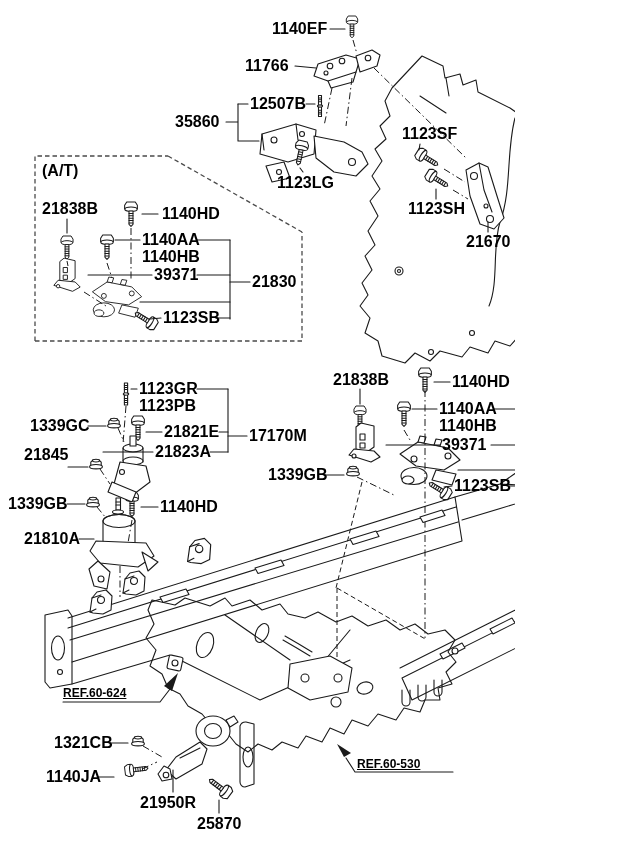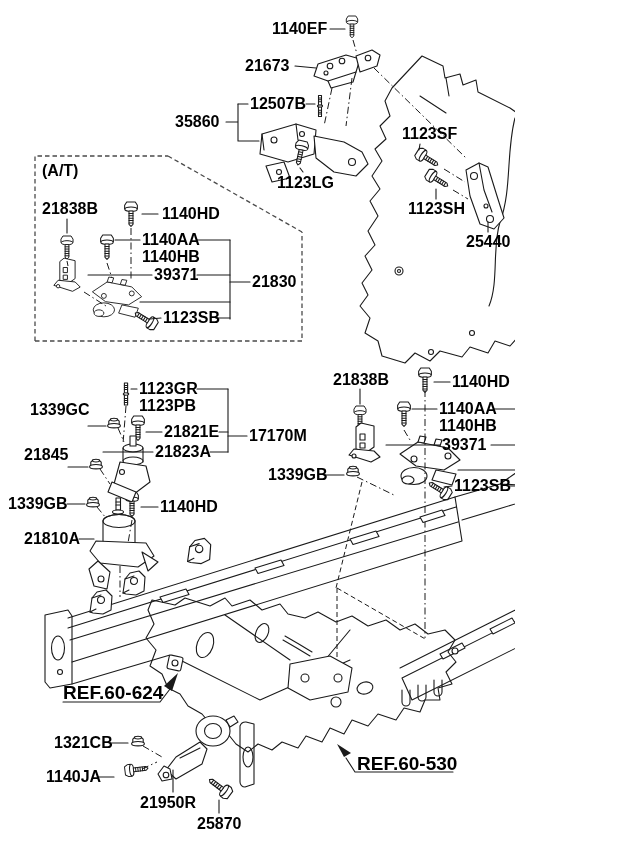--- a/index.html
+++ b/index.html
@@ -1,21 +1,21 @@
 <!DOCTYPE html>
 <html><head>
 <meta charset="utf-8">
 <style>
   html,body{margin:0;padding:0;background:#ffffff;}
   #canvas{position:relative;width:515px;height:848px;background:#fff;overflow:hidden;
           font-family:"Liberation Sans", sans-serif;text-align:center;}
   svg{position:absolute;left:0;top:0;}
   .lbl{position:absolute;font-size:16px;font-weight:bold;color:#000;line-height:18px;
        white-space:nowrap;letter-spacing:0px;}
-  .ref{font-size:19px;}
+  .ref{font-size:12px;text-decoration:underline;}
   .ln{fill:none;stroke:#1a1a1a;stroke-width:1.1;stroke-linejoin:round;stroke-linecap:round;}
   .fw{fill:#ffffff;stroke:#1a1a1a;stroke-width:1.1;stroke-linejoin:round;}
   .dd{fill:none;stroke:#1a1a1a;stroke-width:1;stroke-dasharray:7 3 1.5 3;}
   .ds{fill:none;stroke:#1a1a1a;stroke-width:1;stroke-dasharray:5 3;}
   .bx{fill:none;stroke:#4a4a4a;stroke-width:1.3;stroke-dasharray:4.5 3;}
   .solid{fill:#1a1a1a;stroke:none;}
 </style>
 </head>
 <body>
 
@@ -336,40 +336,40 @@
     <path class="ln" d="M63,702 L160,702 L170,689"></path>
     <polygon class="solid" points="178,673 164,686 172,691"></polygon>
   </g>
   <g>
     <path class="ln" d="M453,772 L355,772 L346,758"></path>
     <polygon class="solid" points="337,744 344,757 351,753"></polygon>
   </g>
 </svg>
 
 <div class="lbl" style="left:272px;top:20px">1140EF</div>
-<div class="lbl" style="left:245px;top:57px">21673</div>
+<div class="lbl" style="left:245px;top:57px">11766</div>
 <div class="lbl" style="left:250px;top:95px">12507B</div>
 <div class="lbl" style="left:175px;top:113px">35860</div>
 <div class="lbl" style="left:277px;top:174px">1123LG</div>
 <div class="lbl" style="left:402px;top:125px">1123SF</div>
 <div class="lbl" style="left:408px;top:200px">1123SH</div>
-<div class="lbl" style="left:466px;top:233px">25440</div>
+<div class="lbl" style="left:466px;top:233px">21670</div>
 
 <div class="lbl" style="left:42px;top:162px">(A/T)</div>
 <div class="lbl" style="left:42px;top:200px">21838B</div>
 <div class="lbl" style="left:162px;top:205px">1140HD</div>
 <div class="lbl" style="left:142px;top:231px">1140AA</div>
 <div class="lbl" style="left:142px;top:248px">1140HB</div>
 <div class="lbl" style="left:154px;top:266px">39371</div>
 <div class="lbl" style="left:252px;top:273px">21830</div>
 <div class="lbl" style="left:163px;top:309px">1123SB</div>
 
 <div class="lbl" style="left:139px;top:380px">1123GR</div>
 <div class="lbl" style="left:139px;top:397px">1123PB</div>
-<div class="lbl" style="left:30px;top:401px">1339GC</div>
+<div class="lbl" style="left:30px;top:417px">1339GC</div>
 <div class="lbl" style="left:164px;top:423px">21821E</div>
 <div class="lbl" style="left:155px;top:443px">21823A</div>
 <div class="lbl" style="left:249px;top:427px">17170M</div>
 <div class="lbl" style="left:24px;top:446px">21845</div>
 <div class="lbl" style="left:8px;top:495px">1339GB</div>
 <div class="lbl" style="left:160px;top:498px">1140HD</div>
 <div class="lbl" style="left:24px;top:530px">21810A</div>
 
 <div class="lbl" style="left:333px;top:371px">21838B</div>
 <div class="lbl" style="left:452px;top:373px">1140HD</div>

